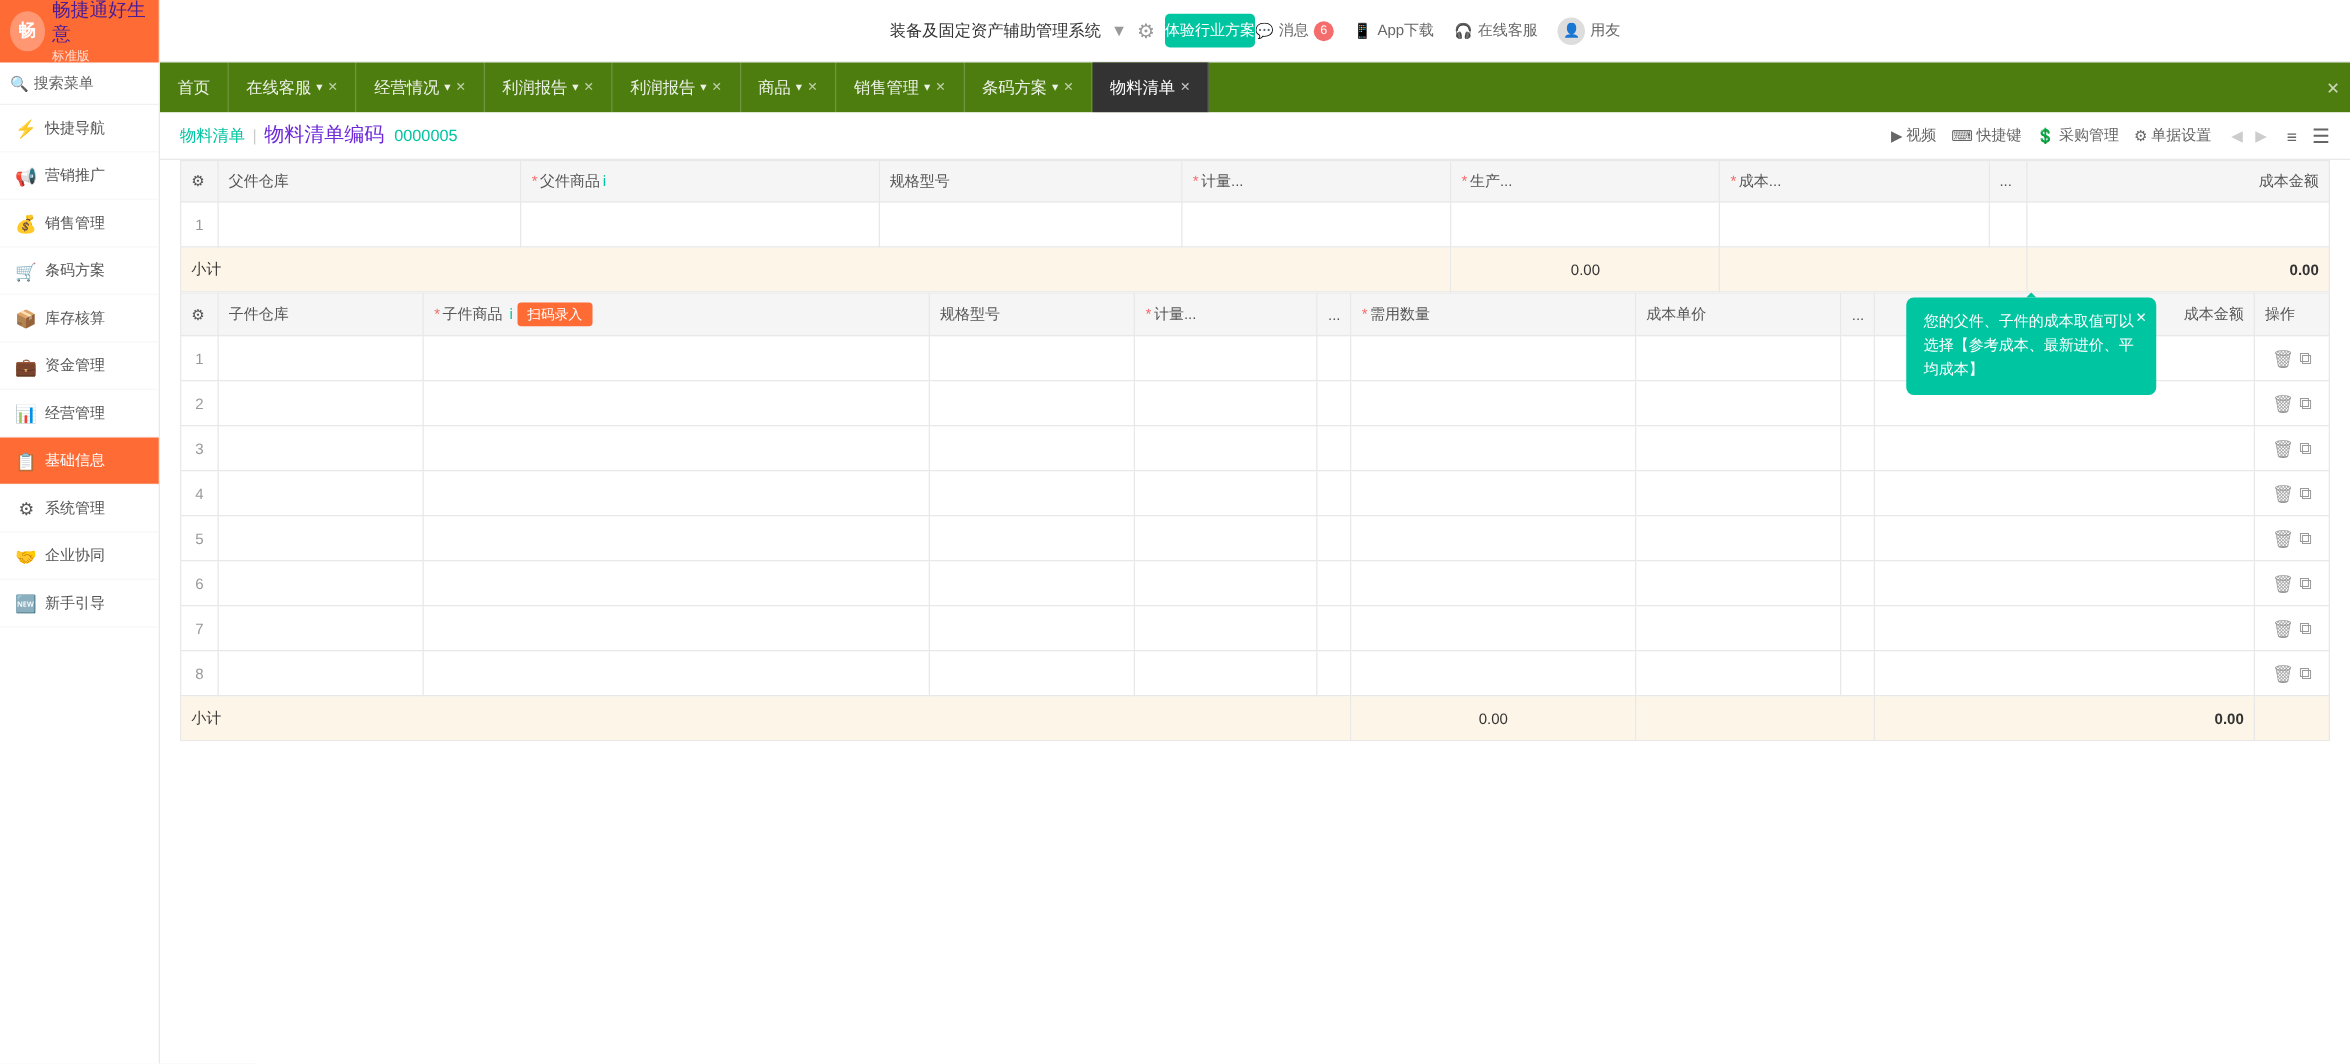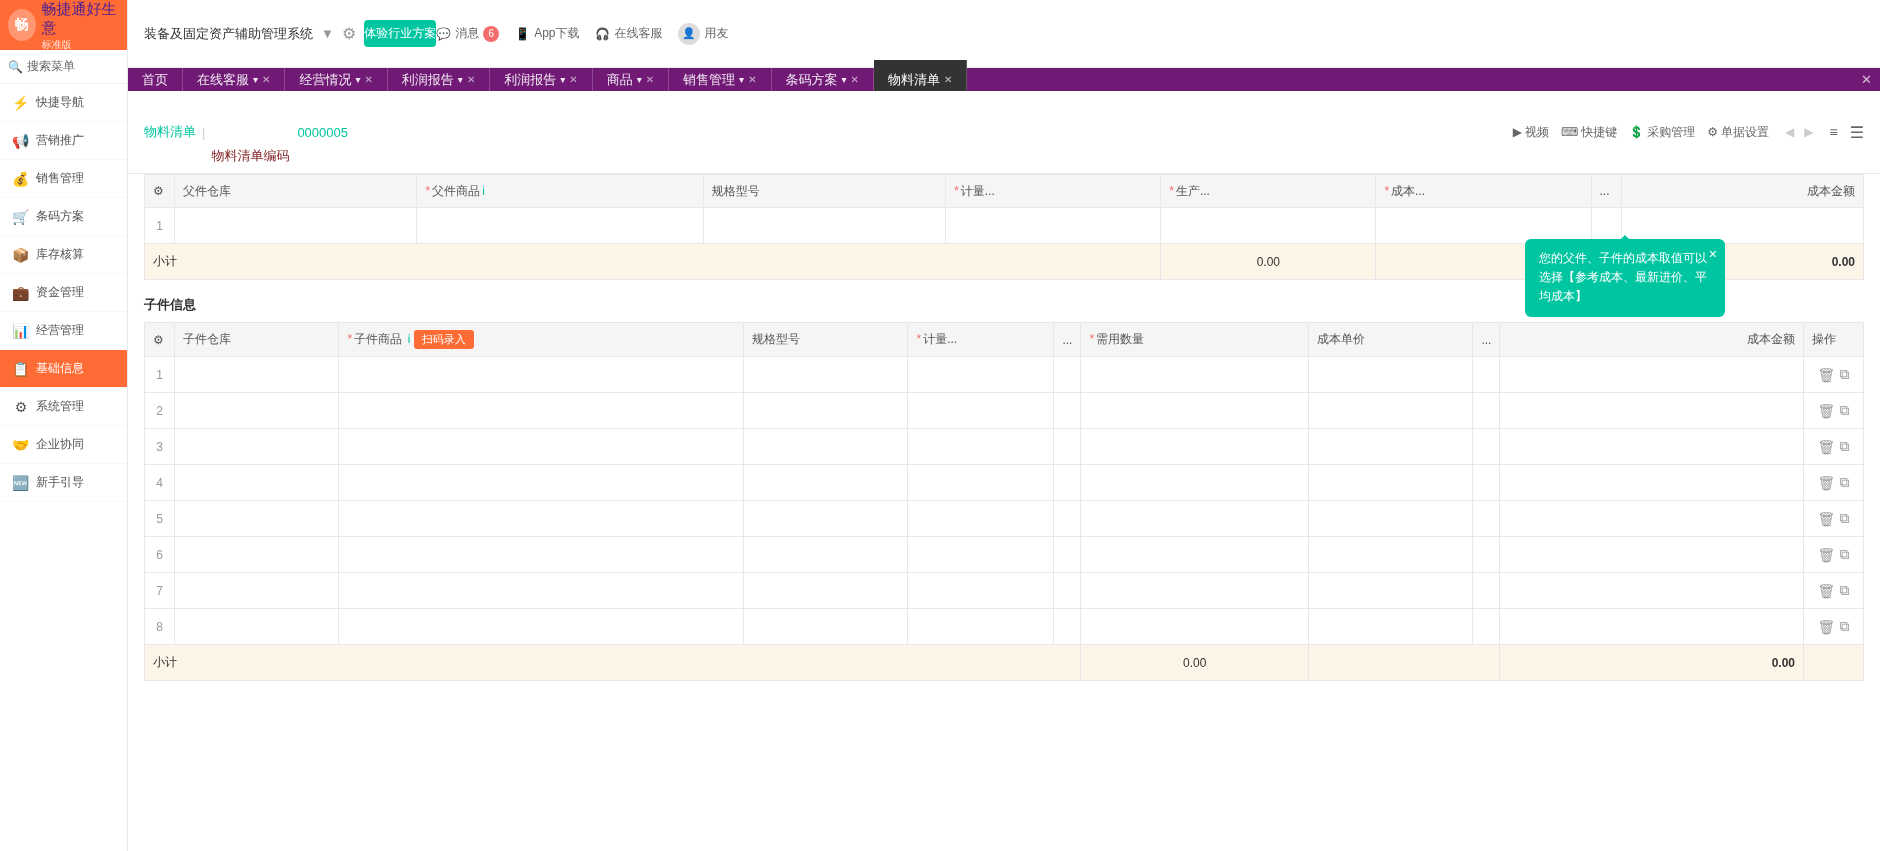--- a/index.html
+++ b/index.html
@@ -47,41 +47,41 @@
     }
     .sidebar-item.active { background: #ff6b35; color: white; }
     .sidebar-item .icon { font-size: 14px; width: 18px; text-align: center; }
 
     
     .main { flex: 1; display: flex; flex-direction: column; overflow: hidden; }
 
     
     .top-header {
       background: #fff;
-      height: 68px;
-      display: flex; align-items: center; justify-content: flex-start;
+      height: 50px;
+      display: flex; align-items: center; justify-content: center;
       padding: 0 16px;
       border-bottom: 1px solid #e8e8e8;
     }
     .top-header-left { display: flex; align-items: center; gap: 8px; }
     .system-title { font-size: 13px; color: #333; }
     .header-btn {
       background: #00c5a1; color: white;
       border: none; border-radius: 4px;
       padding: 5px 0; cursor: pointer; font-size: 12px;
     }
     .top-header-right { display: flex; align-items: center; gap: 16px; font-size: 12px; color: #666; }
     .top-right-item { display: flex; align-items: center; gap: 4px; cursor: pointer; }
     .badge { background: #f56c6c; color: white; border-radius: 50%; width: 16px; height: 16px; font-size: 10px; display: flex; align-items: center; justify-content: center; }
 
     
     .nav-tabs {
-      background: #701a75;
+      background: #4d7c0f;
       display: flex; align-items: center;
-      height: 23px; flex-shrink: 0;
+      height: 40px; flex-shrink: 0;
     }
     .nav-tab {
       padding: 0 14px; height: 40px;
       display: flex; align-items: center; gap: 4px;
       color: rgba(255,255,255,0.9); cursor: pointer; font-size: 13px;
       border-right: 1px solid rgba(255,255,255,0.2);
       white-space: nowrap;
     }
     .nav-tab.active { background: #333; color: white; }
     .nav-tab-close { font-size: 10px; opacity: 0.7; }
@@ -97,21 +97,21 @@
 
     
     .breadcrumb-bar {
       display: flex; align-items: center; gap: 0;
       padding: 8px 16px;
       border-bottom: 1px solid #e8e8e8;
       background: #fff;
     }
     .breadcrumb-item { color: #00c5a1; cursor: pointer; font-size: 13px; }
     .breadcrumb-sep { margin: 0 6px; color: #ccc; }
-    .breadcrumb-current { color: #7f1d1d; font-size: 13px; margin-top: 48px; }
+    .breadcrumb-current { color: #6d28d9; font-size: 16px; }
     .breadcrumb-code { color: #00c5a1; font-size: 13px; margin-left: 8px; }
 
     .breadcrumb-actions {
       margin-left: auto; display: flex; align-items: center; gap: 12px; font-size: 12px; color: #666;
     }
     .breadcrumb-action { display: flex; align-items: center; gap: 3px; cursor: pointer; }
 
     
     .section-title {
       padding: 8px 16px;
@@ -395,21 +395,20 @@
           <tr class="subtotal">
             <td colspan="5" style="font-weight:normal;">小计</td>
             <td style="text-align:center;">0.00</td>
             <td colspan="2"></td>
             <td style="text-align:right;font-weight:bold;">0.00</td>
           </tr>
         </tbody>
       </table>
     </div>
 
-    <div class="section-title" style="margin-top:8px;">子件信息</div>
     <div class="table-container">
       <table class="data-table">
         <thead>
           <tr>
             <th class="th-settings">⚙</th>
             <th>子件仓库</th>
             <th style="min-width:160px;">
               <span class="required-star">*</span>子件商品
               <span style="color:#00c5a1;margin-left:2px;">ℹ</span>
               <button class="scan-btn">扫码录入</button>

